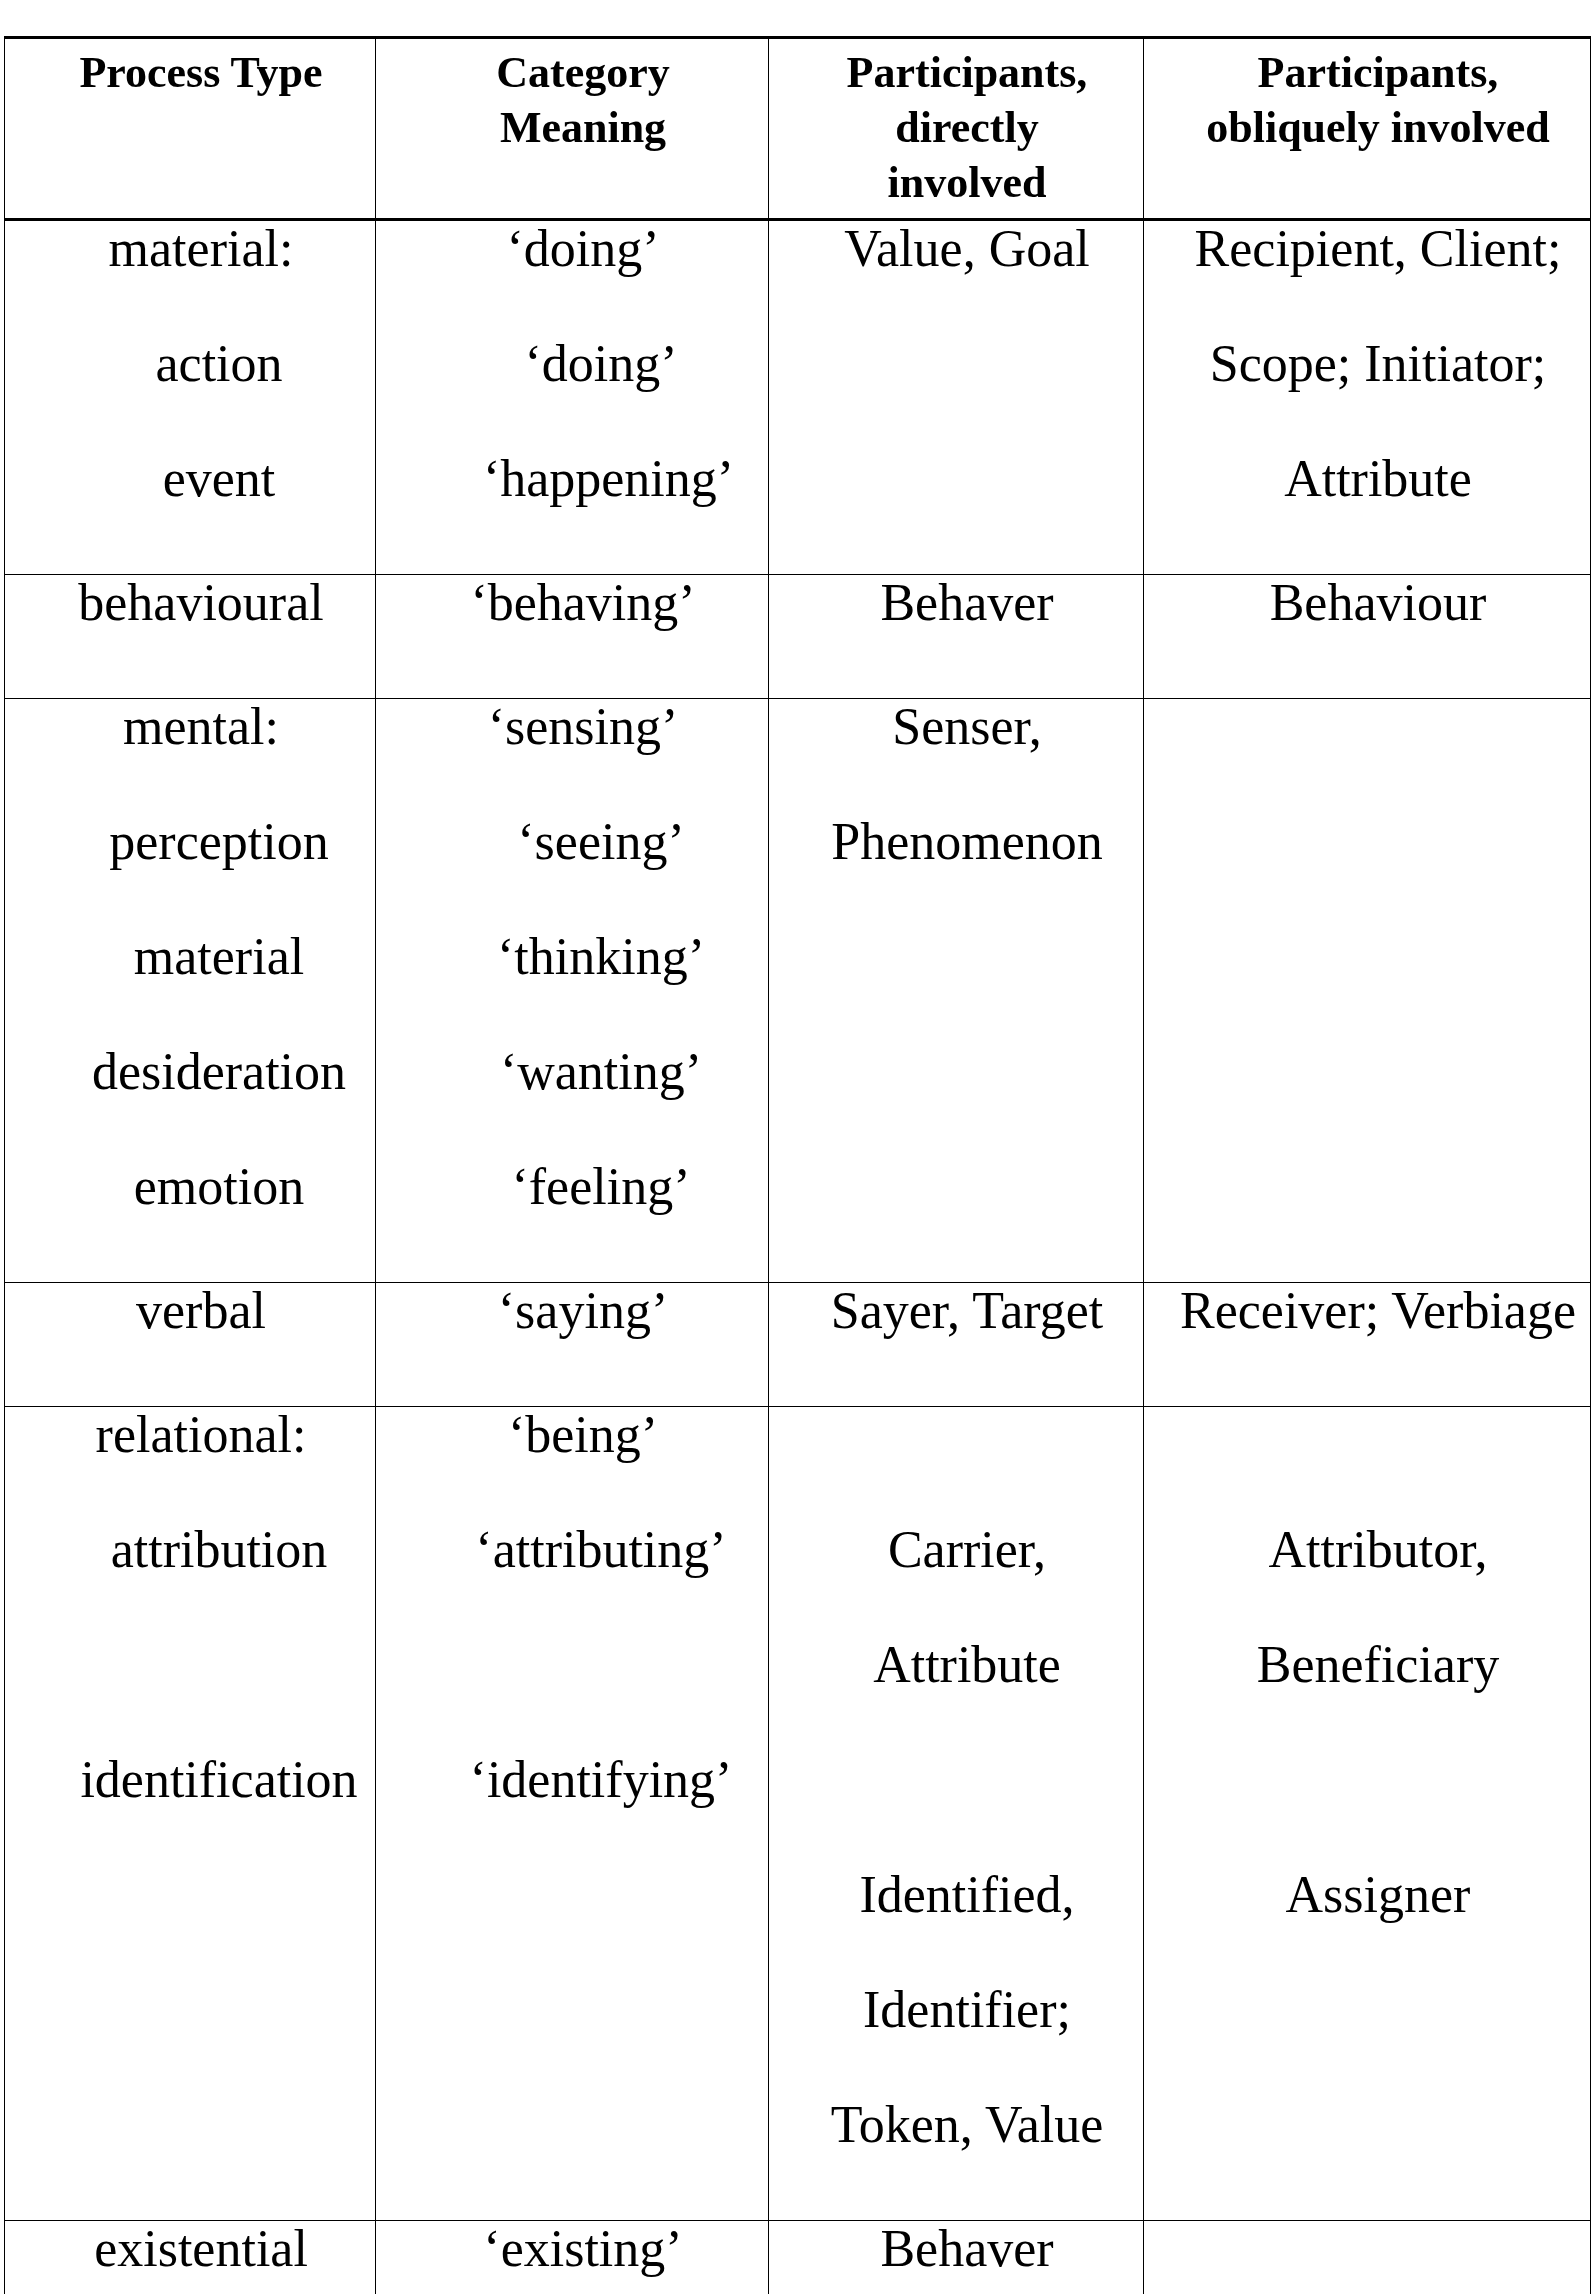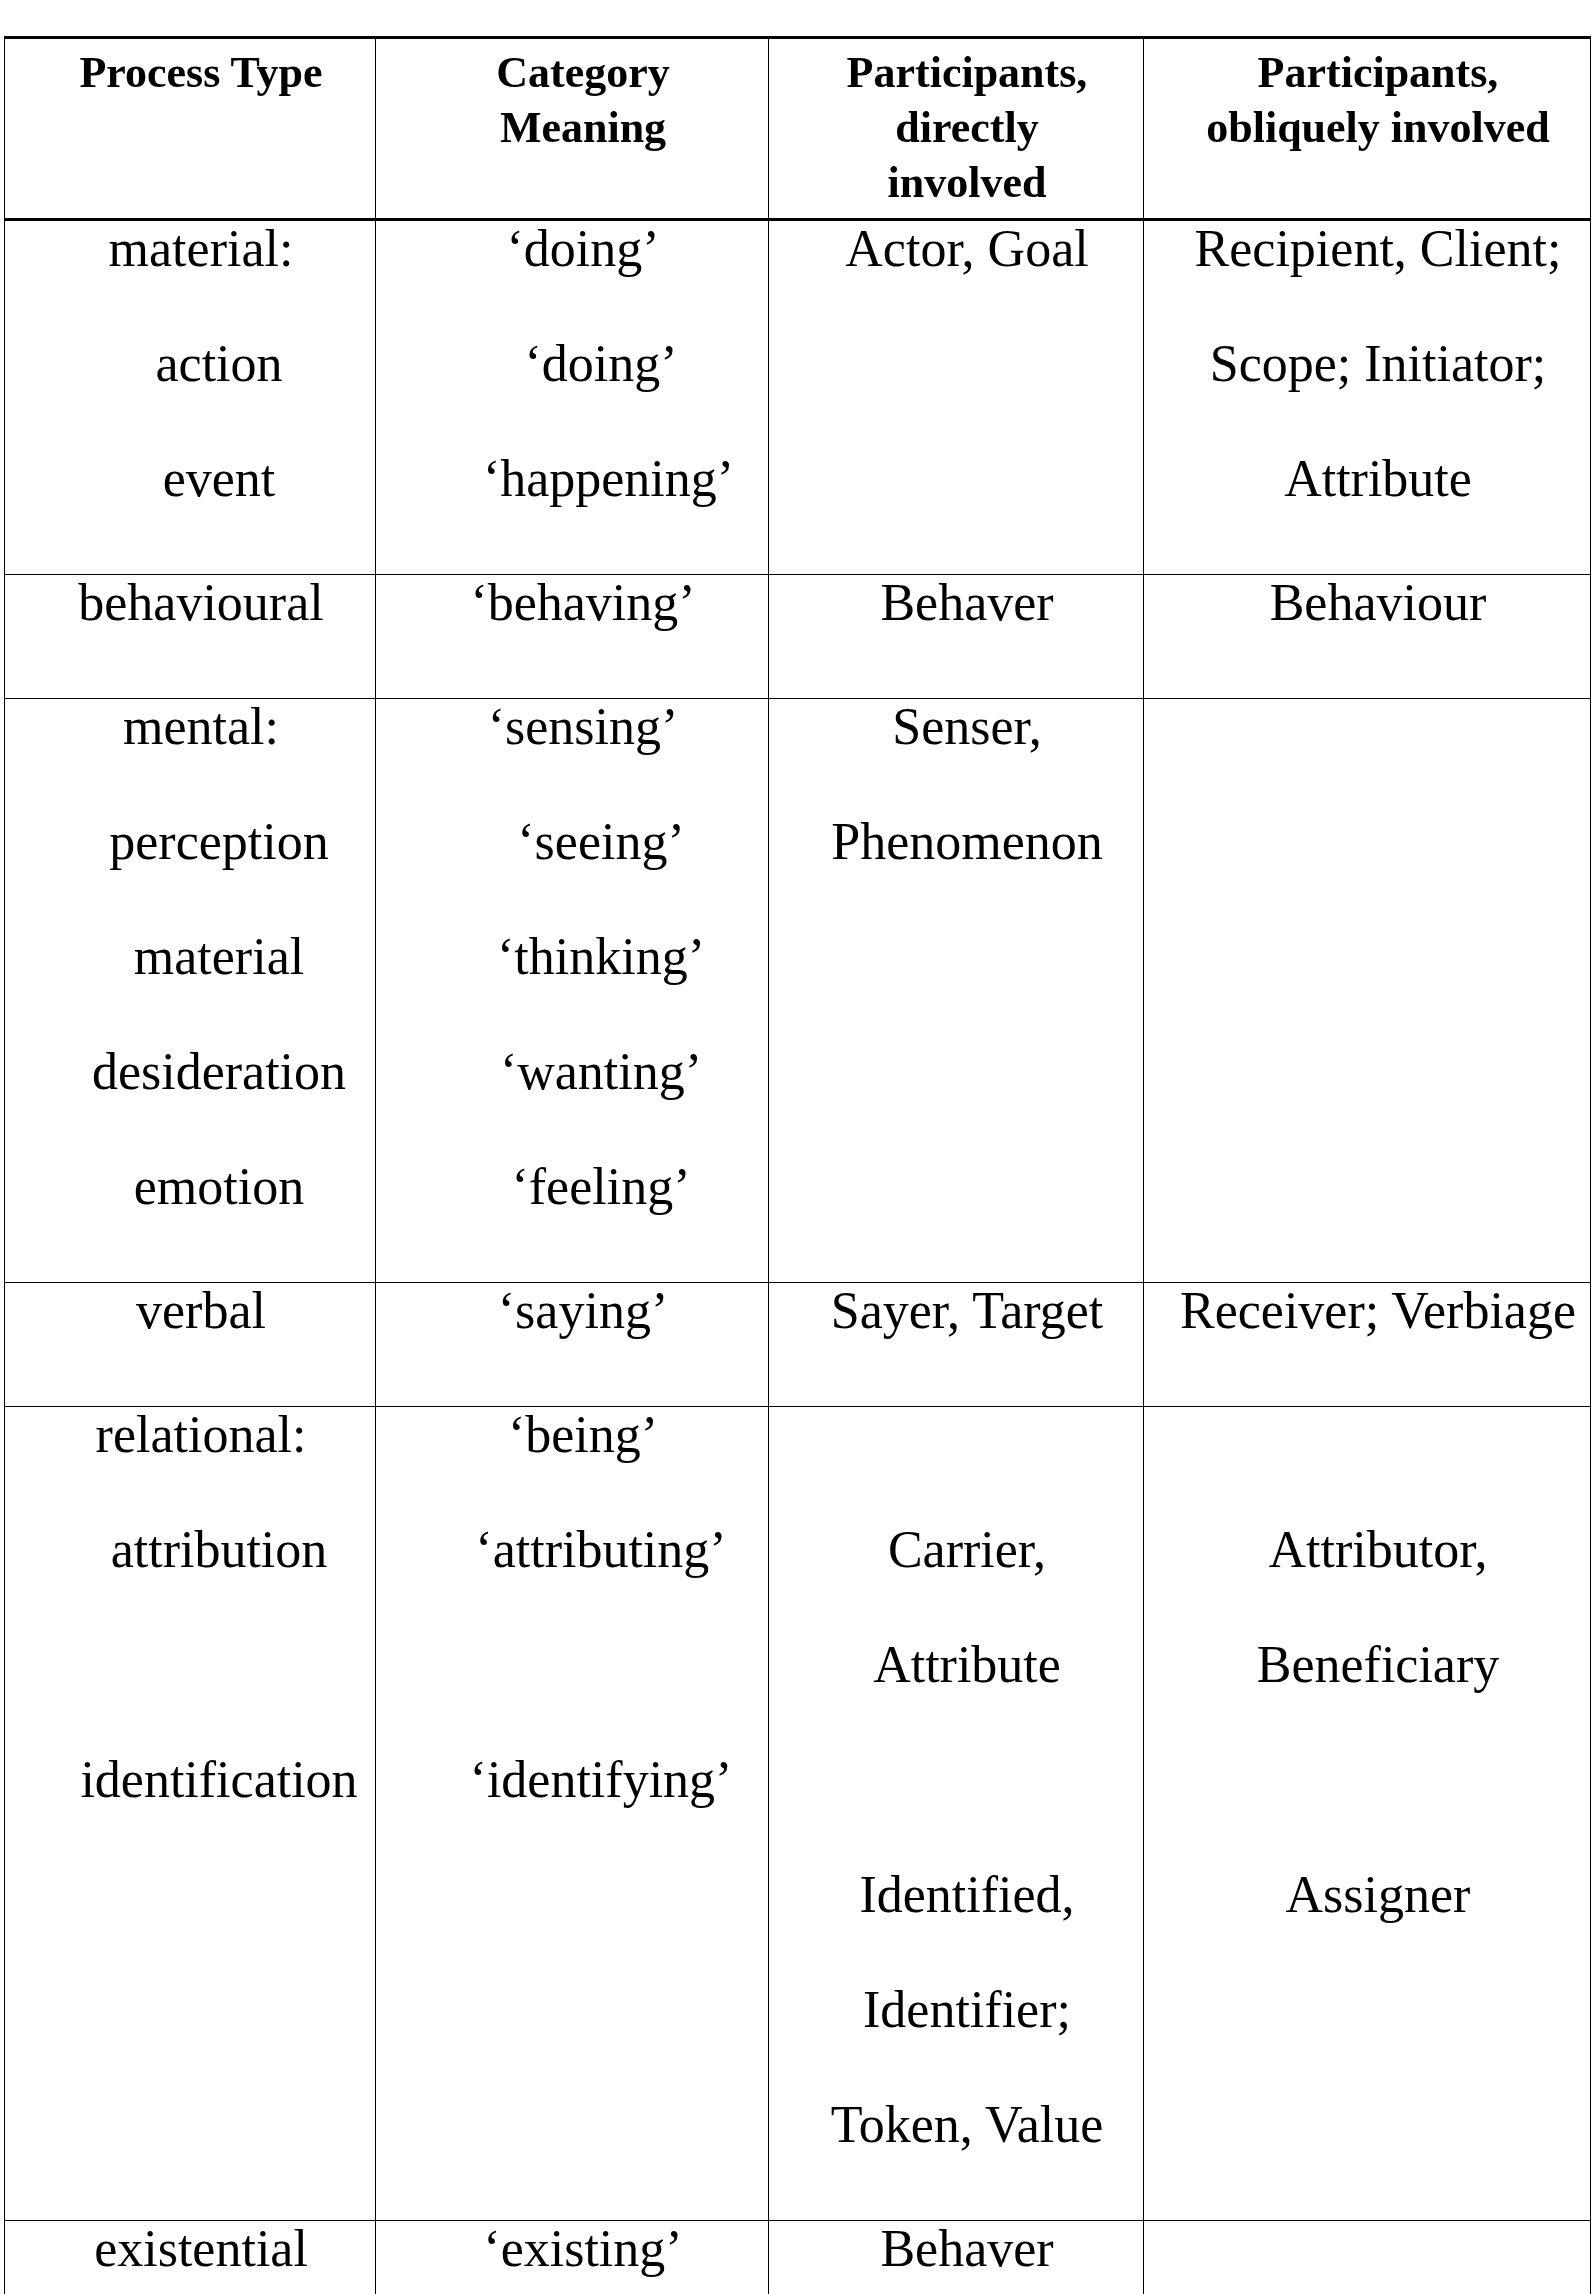--- a/index.html
+++ b/index.html
@@ -104,21 +104,21 @@
         <span class="cell-line">material:</span>
         <span class="cell-line indent-1">action</span>
         <span class="cell-line indent-1">event</span>
       </td>
       <td>
         <span class="cell-line">‘doing’</span>
         <span class="cell-line indent-1">‘doing’</span>
         <span class="cell-line indent-2">‘happening’</span>
       </td>
       <td>
-        <span class="cell-line">Actor, Goal</span>
+        <span class="cell-line">Value, Goal</span>
       </td>
       <td>
         <span class="cell-line">Recipient, Client;</span>
         <span class="cell-line">Scope; Initiator;</span>
         <span class="cell-line">Attribute</span>
       </td>
     </tr>
 
     <tr class="row-behavioural">
       <td>

